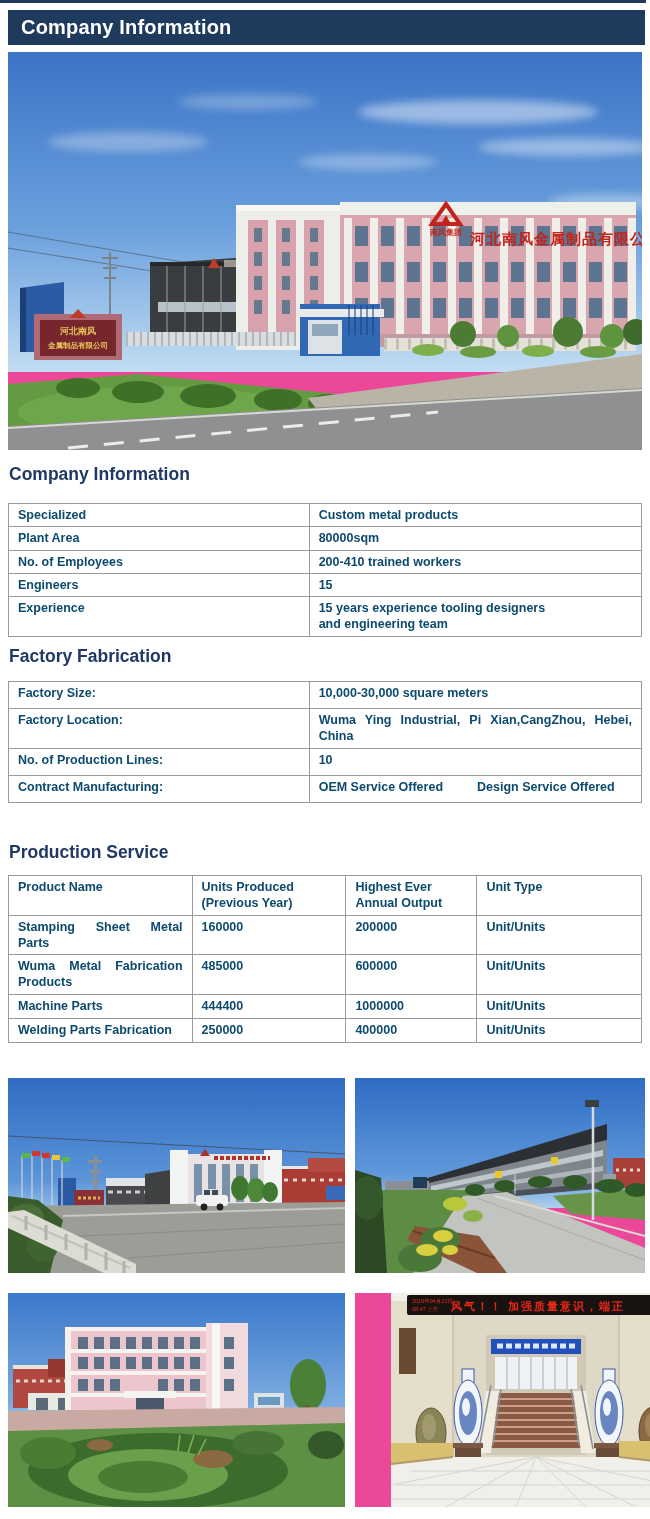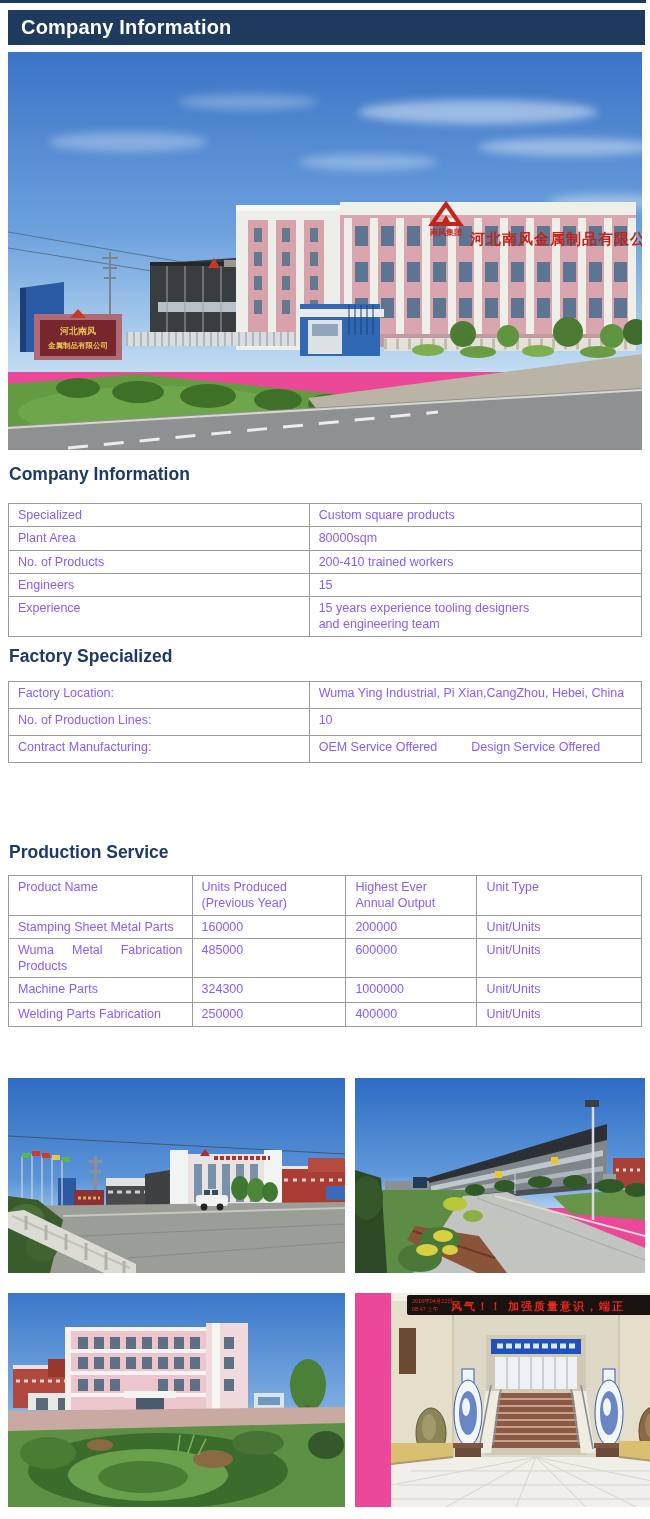--- a/index.html
+++ b/index.html
@@ -7,22 +7,22 @@
         font-family:"Liberation Sans",sans-serif;}
   .top-rule{position:absolute;left:0;top:0;width:646px;height:3px;background:#1e3a5c;}
   .banner{position:absolute;left:8px;top:10px;width:637px;height:35px;background:#1e3a5c;
           color:#ffffff;font-size:20px;font-weight:bold;line-height:35px;padding-left:13px;
           box-sizing:border-box;letter-spacing:.2px;}
   .section-heading{position:absolute;left:9px;color:#1f3864;font-size:17.5px;font-weight:bold;}
   .photo{position:absolute;overflow:hidden;background:#ec4899;}
   .photo svg{display:block;}
   table.info-table{position:absolute;left:8px;width:634px;border-collapse:collapse;
           table-layout:fixed;border:1px solid #7f7f7f;}
-  table.info-table td,table.info-table th{border:1px solid #9a9a9a;color:#8b5cf6;
-          font-weight:normal;font-size:12.5px;vertical-align:top;text-align:left;
+  table.info-table td,table.info-table th{border:1px solid #9a9a9a;color:#0c4a6e;
+          font-weight:bold;font-size:12.5px;vertical-align:top;text-align:left;
           padding:3px 9px 3px 9px;line-height:1.3;}
   .tbl-company td{height:15px;}
   .tbl-company .val{white-space:pre-line;}
   .tbl-factory td{height:20px;padding-top:5px;padding-bottom:5px;}
   .tbl-factory .val{text-align:justify;}
   .gap2{margin-left:34px;display:inline-block;}
   .tbl-production th{padding:5px 9px 6px 9px;line-height:1.45;}
   .tbl-production td{padding:5px 9px 11px 9px;line-height:1.45;}
   .tbl-production td.pname{text-align:justify;}
   .tbl-production tr.single td{padding-bottom:4px;}
@@ -233,50 +233,54 @@
   <div class="section-heading" style="top:464px;">Company Information</div>
 
   <table class="info-table tbl-company" style="top:503px;">
     <colgroup>
         <col style="width:47.5%">
         <col>
       </colgroup>
     <tbody>
       <tr>
         <td class="lbl">Specialized</td>
-        <td class="val">Custom square products</td>
+        <td class="val">Custom metal products</td>
       </tr>
       <tr>
         <td class="lbl">Plant Area</td>
         <td class="val">80000sqm</td>
       </tr>
       <tr>
-        <td class="lbl">No. of Products</td>
+        <td class="lbl">No. of Employees</td>
         <td class="val">200-410 trained workers</td>
       </tr>
       <tr>
         <td class="lbl">Engineers</td>
         <td class="val">15</td>
       </tr>
       <tr>
         <td class="lbl">Experience</td>
         <td class="val">15 years experience tooling designers
 and engineering team</td>
       </tr>
     </tbody>
   </table>
 
-  <div class="section-heading" style="top:646px;">Factory Specialized</div>
+  <div class="section-heading" style="top:646px;">Factory Fabrication</div>
 
   <table class="info-table tbl-factory" style="top:681px;">
     <colgroup>
         <col style="width:47.5%">
         <col>
       </colgroup>
     <tbody>
+      <tr>
+        <td class="lbl">Factory Size:</td>
+        <td class="val">10,000-30,000 square meters</td>
+      </tr>
       <tr>
         <td class="lbl">Factory Location:</td>
         <td class="val">Wuma Ying Industrial, Pi Xian,CangZhou, Hebei, China</td>
       </tr>
       <tr>
         <td class="lbl">No. of Production Lines:</td>
         <td class="val">10</td>
       </tr>
       <tr>
         <td class="lbl">Contract Manufacturing:</td>
@@ -310,21 +314,21 @@
         <td>Unit/Units</td>
       </tr>
       <tr>
         <td class="pname">Wuma Metal Fabrication Products</td>
         <td>485000</td>
         <td>600000</td>
         <td>Unit/Units</td>
       </tr>
       <tr class="single">
         <td class="pname">Machine Parts</td>
-        <td>324300</td>
+        <td>444400</td>
         <td>1000000</td>
         <td>Unit/Units</td>
       </tr>
       <tr class="single">
         <td class="pname">Welding Parts Fabrication</td>
         <td>250000</td>
         <td>400000</td>
         <td>Unit/Units</td>
       </tr>
     </tbody>

